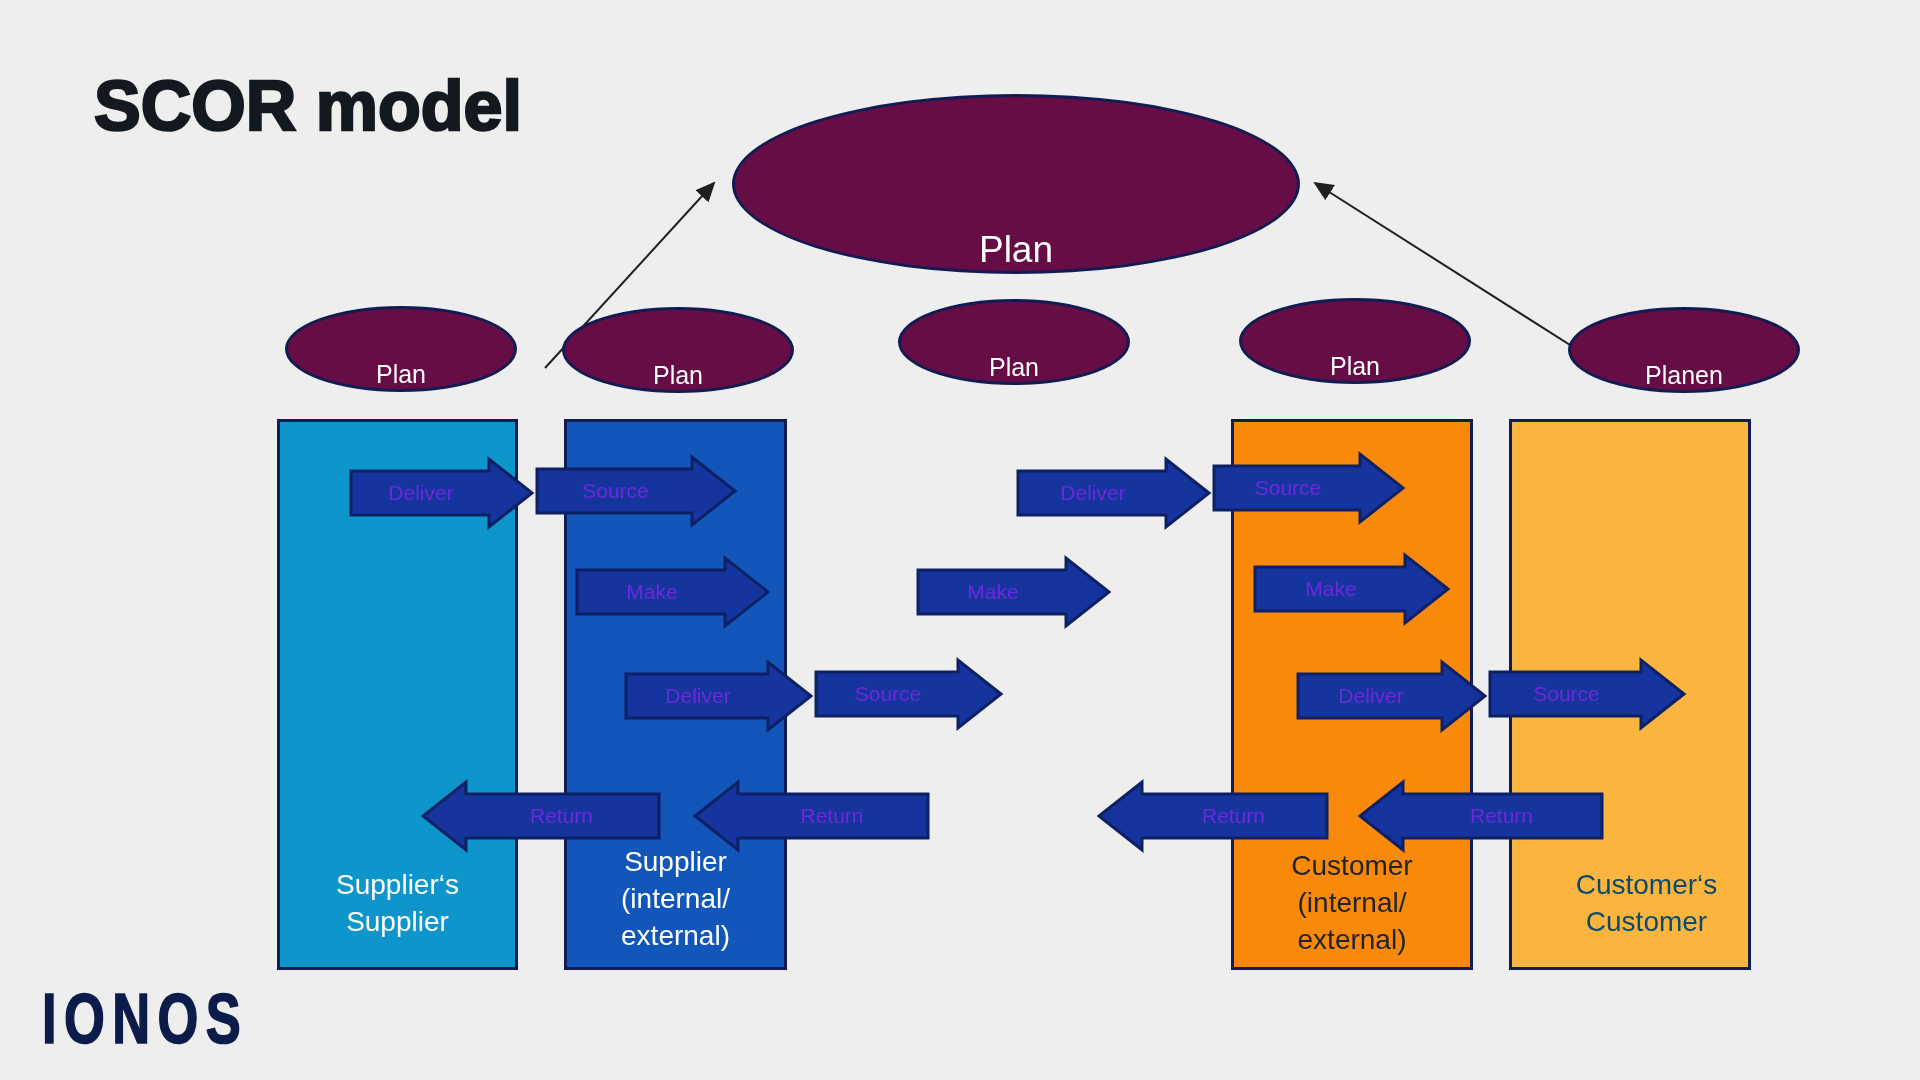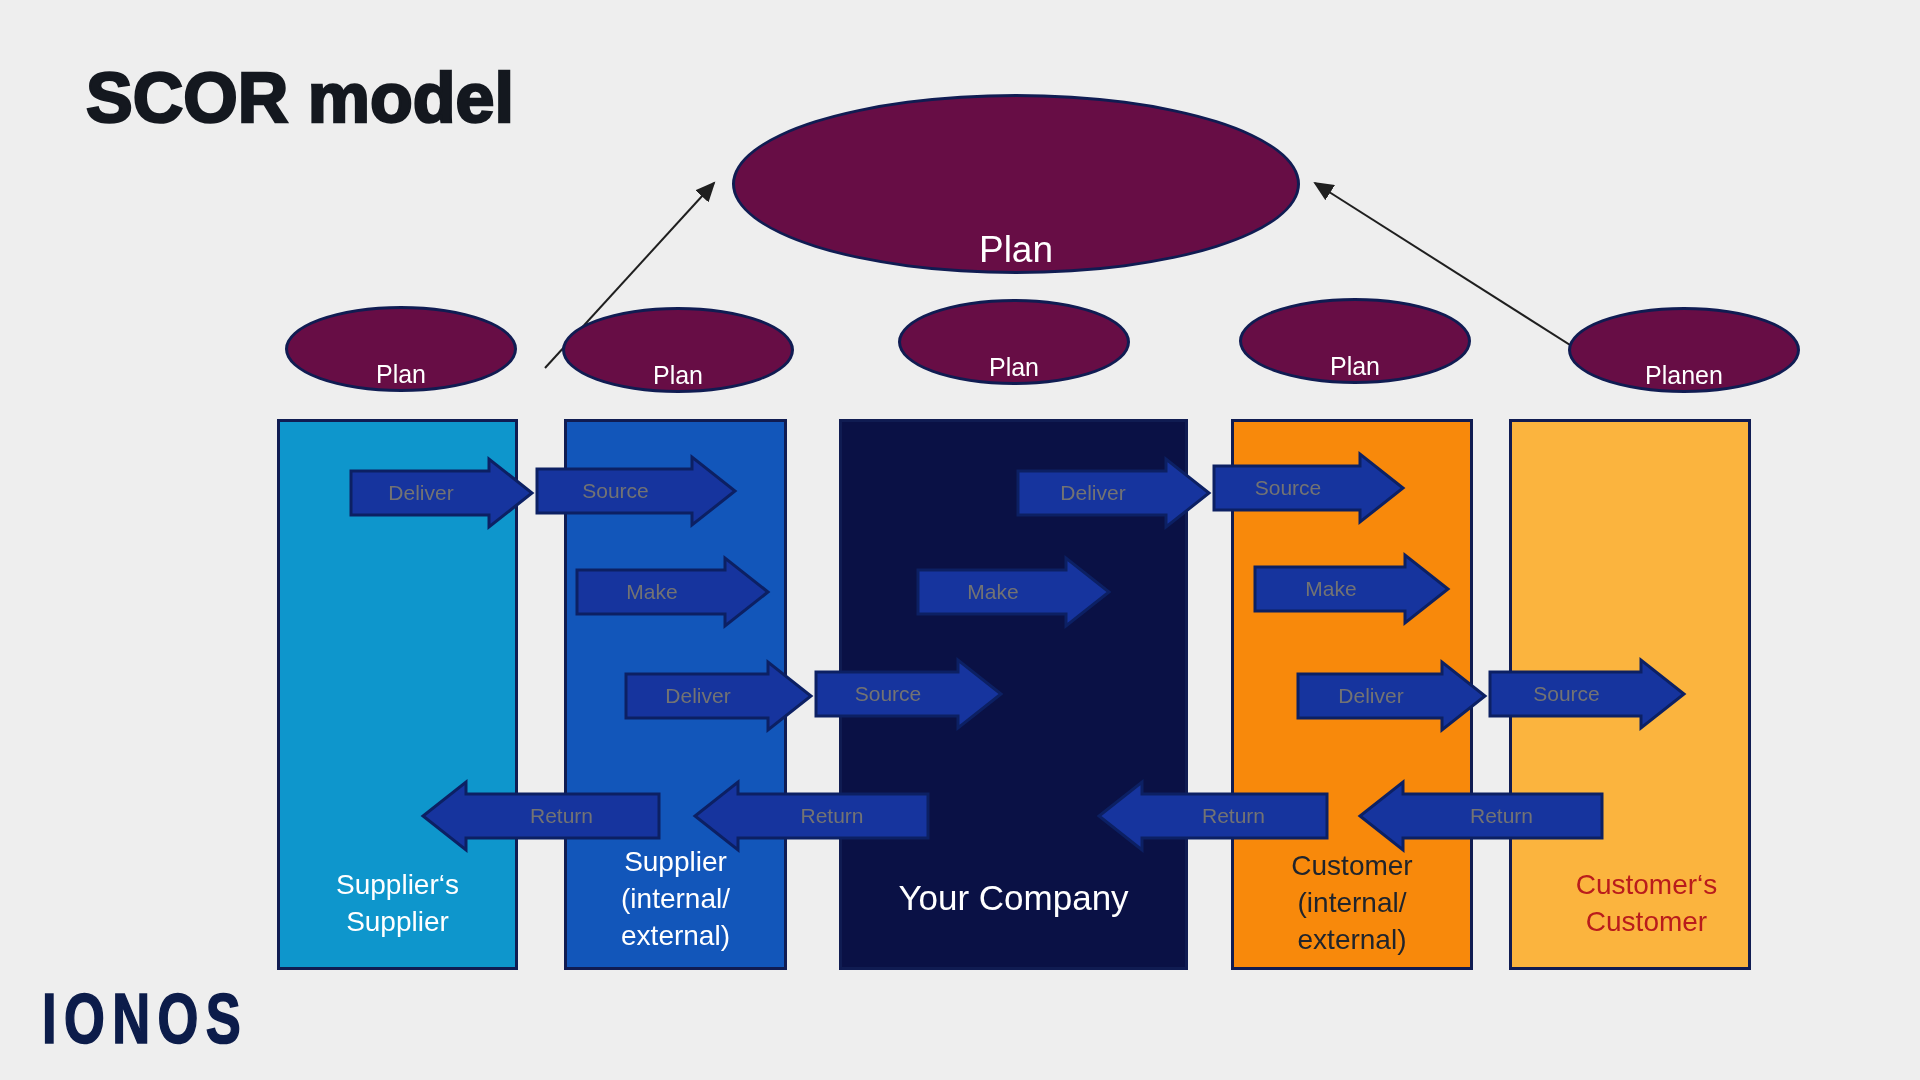--- a/index.html
+++ b/index.html
@@ -5,21 +5,21 @@
   html,body{margin:0;padding:0;}
   body{
     width:1920px;height:1080px;overflow:hidden;
     font-family:"Liberation Sans","DejaVu Sans",sans-serif;
     background:var(--bg,#eeeeee);
   }
   #stage{position:relative;width:1920px;height:1080px;background:var(--bg);}
 
   
   .page-title{
-    position:absolute;left:86px;top:58px;margin:0;
+    position:absolute;left:86px;top:58px;margin:8px;
     font-size:70px;font-weight:900;letter-spacing:0px;
     color:var(--title-color);
     -webkit-text-stroke:2.5px var(--title-color);
   }
 
   
   #connectors{position:absolute;left:0;top:0;width:1920px;height:1080px;pointer-events:none;}
 
   
   .ellipse{
@@ -58,21 +58,21 @@
   .arrow svg{position:absolute;left:0;top:0;overflow:visible;}
   .arrow-shape{
     fill:var(--arrow-fill);
     stroke:var(--arrow-border);
     stroke-width:3;
     stroke-linejoin:miter;
   }
   .arrow-label{
     position:absolute;top:0;height:76px;
     display:flex;align-items:center;justify-content:center;
-    color:#737373;font-size:21px;
+    color:#6d28d9;font-size:21px;
   }
 
   
   .logo{
     position:absolute;left:42px;top:978px;
     font-size:64px;font-weight:900;letter-spacing:9px;
     color:var(--logo-color);
     transform:scale(0.82,1.1);transform-origin:left top;
     -webkit-text-stroke:1.5px var(--logo-color);
   }
@@ -116,30 +116,27 @@
 
   <div class="column col-1" style="left: 277px; width: 241px; background: rgb(14, 150, 204);">
     <div class="col-label" style="color: rgb(255, 255, 255);">Supplier‘s
 Supplier</div>
   </div>
   <div class="column col-2" style="left: 564px; width: 223px; background: rgb(18, 86, 186);">
     <div class="col-label" style="color: rgb(255, 255, 255);">Supplier
 (internal/
 external)</div>
   </div>
-  <div class="column col-3" style="left: 839px; width: 349px; background: rgb(10, 17, 69);">
-    <div class="col-label" style="color: rgb(255, 255, 255);">Your Company</div>
-  </div>
   <div class="column col-4" style="left: 1231px; width: 242px; background: rgb(248, 137, 11);">
     <div class="col-label" style="color: rgb(32, 36, 44);">Customer
 (internal/
 external)</div>
   </div>
   <div class="column col-5" style="left: 1509px; width: 242px; background: rgb(251, 180, 62);">
-    <div class="col-label" style="color: #b91c1c; margin-left: 33px;">Customer‘s
+    <div class="col-label" style="color: #0c4a6e; margin-left: 33px;">Customer‘s
 Customer</div>
   </div>
 
   <div id="arrows-layer">
       <div class="arrow" style="left: 349px; top: 455px; width: 186px;">
         <svg width="186" height="76" viewBox="0 0 186 76">
           <polygon class="arrow-shape" points="2,16 140,16 140,4 183,38 140,72 140,60 2,60"></polygon>
         </svg>
         <span class="arrow-label" style="left:4px;right:46px;">Deliver</span>
       </div>

